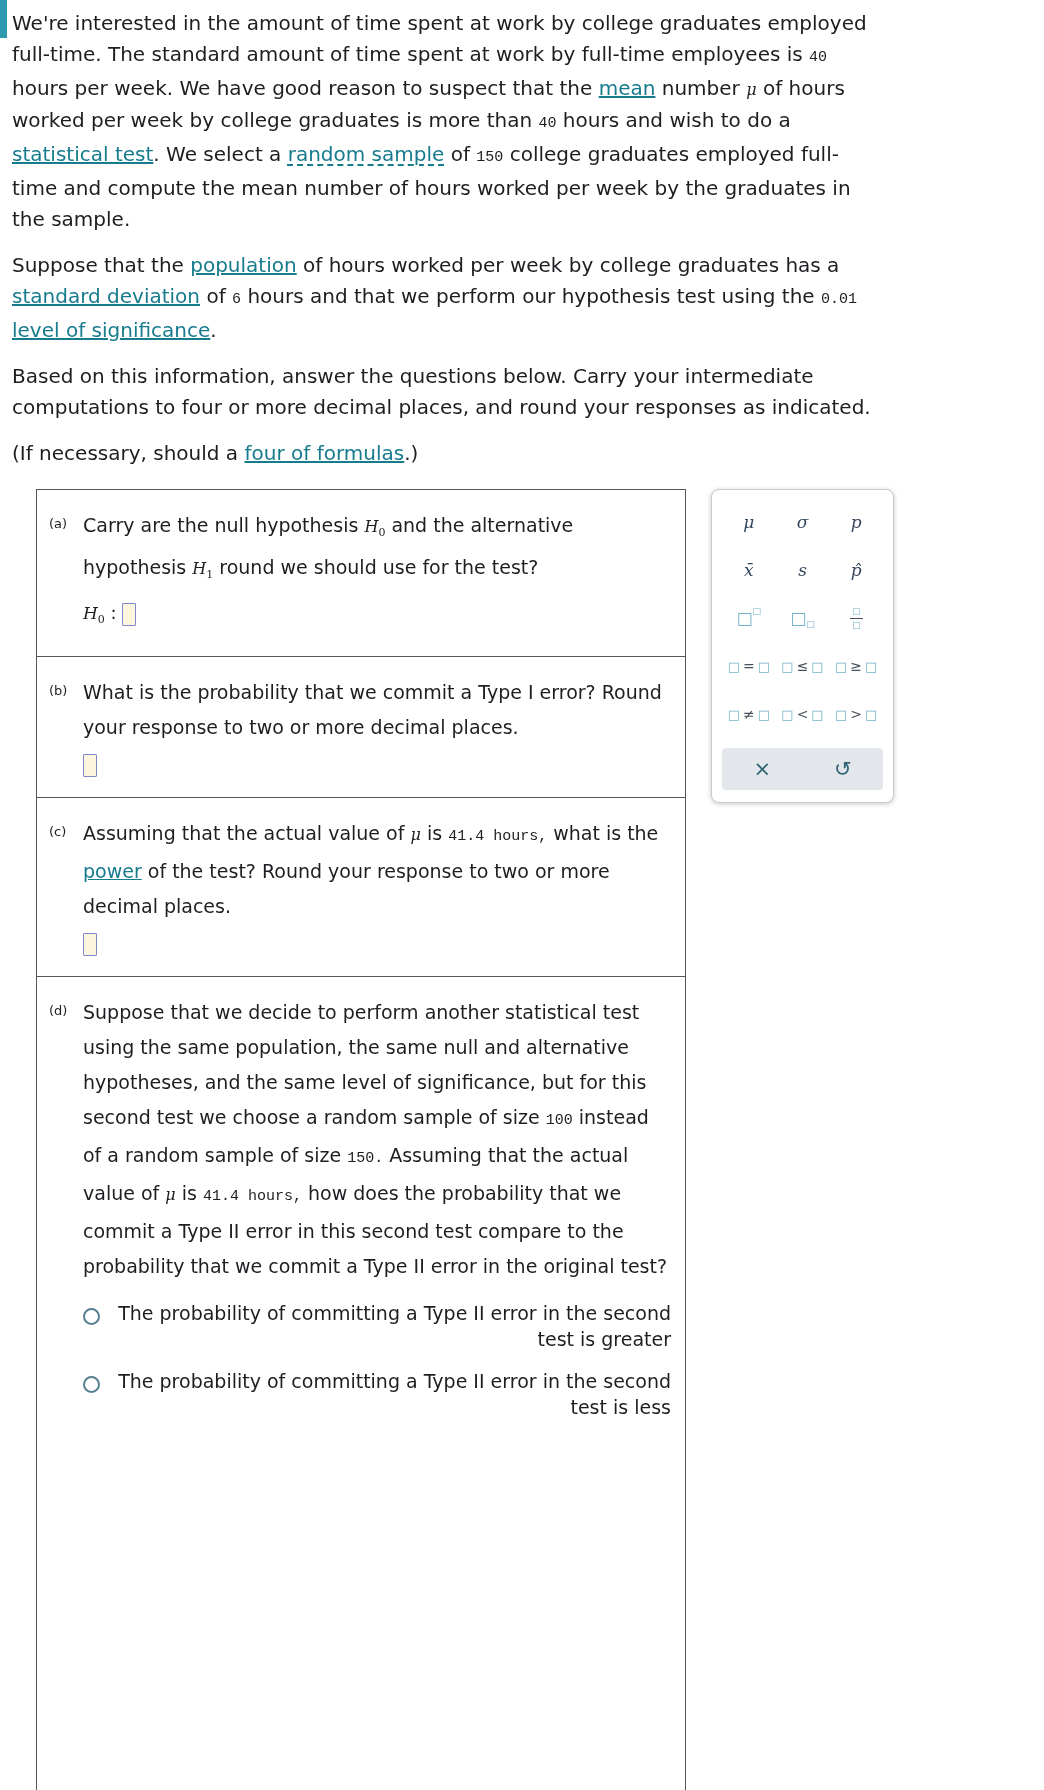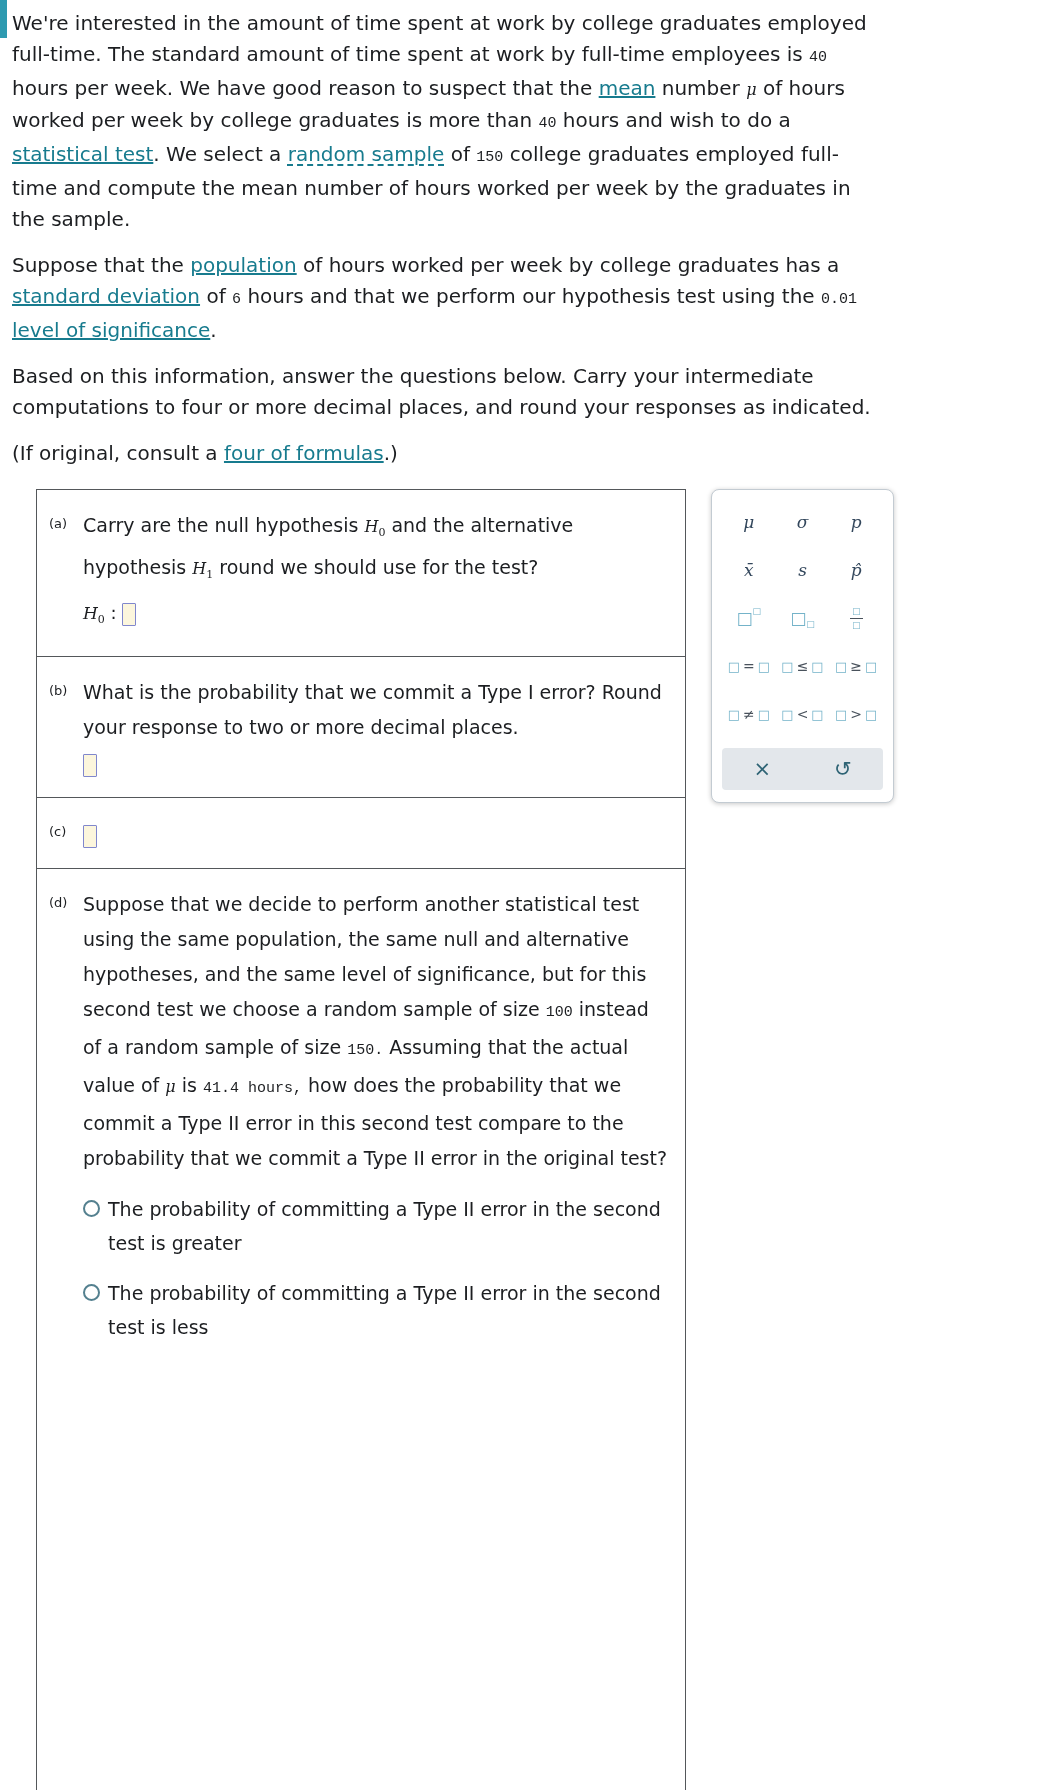--- a/index.html
+++ b/index.html
@@ -65,21 +65,21 @@
   .hyp-row { margin-top: 4px; font-size: 18px; line-height: 34px; }
   .hyp-row .mvar { font-size: 17px; }
   .ans-line { margin-top: 4px; line-height: 30px; }
 
   .radio-opt { display: flex; margin-top: 16px; cursor: pointer; }
   .radio-circle {
     width: 17px; height: 17px; border: 2px solid #54808f;
     border-radius: 50%; background: #fff;
     margin: 8px 8px 0 0; flex-shrink: 0;
   }
-  .opt-text { line-height: 34px; }
+  .opt-text { line-height: 26px; text-align: right; }
 
   
   .palette {
     width: 183px; margin-left: 25px; flex-shrink: 0;
     background: #ffffff;
     border: 1px solid #c3cbd2; border-radius: 8px;
     box-shadow: 0 1px 5px rgba(0,0,0,0.22);
     padding: 8px 10px 12px 10px;
   }
   .pal-grid { display: grid; grid-template-columns: repeat(3, 1fr); }
@@ -121,21 +121,21 @@
 <div class="edge-accent"></div>
 
 <div class="content">
 
   <p class="intro"><span>We're interested in the amount of time spent at work by college graduates employed full-time. The standard amount of time spent at work by full-time employees is </span><span class="mnum">40</span><span> hours per week. We have good reason to suspect that the </span><span class="link">mean</span><span> number </span><span class="mvar">μ</span><span> of hours worked per week by college graduates is more than </span><span class="mnum">40</span><span> hours and wish to do a </span><span class="link">statistical test</span><span>. We select a </span><span class="link dashed">random sample</span><span> of </span><span class="mnum">150</span><span> college graduates employed full-time and compute the mean number of hours worked per week by the graduates in the sample.</span></p>
 
   <p class="intro"><span>Suppose that the </span><span class="link">population</span><span> of hours worked per week by college graduates has a </span><span class="link">standard deviation</span><span> of </span><span class="mnum">6</span><span> hours and that we perform our hypothesis test using the </span><span class="mnum">0.01</span><span> </span><span class="link">level of significance</span><span>.</span></p>
 
   <p class="intro">Based on this information, answer the questions below. Carry your intermediate computations to four or more decimal places, and round your responses as indicated.</p>
 
-  <p class="intro"><span>(If original, consult a </span><span class="link">four of formulas</span><span>.)</span></p>
+  <p class="intro"><span>(If necessary, should a </span><span class="link">four of formulas</span><span>.)</span></p>
 
   <div class="qa-row">
 
     <div class="qbox">
 
       <div class="section">
         <div class="part-label">(a)</div>
         <div class="part-body">
           <div class="q-text"><span>Carry are the null hypothesis </span><span class="mvar"><span>H</span><sub>0</sub></span><span> and the alternative hypothesis </span><span class="mvar"><span>H</span><sub>1</sub></span><span> round we should use for the test?</span></div>
           <div class="hyp-row"><span class="mvar"><span>H</span><sub>0</sub></span>&nbsp;<span>:</span>&nbsp;<span class="ansbox"></span></div>
@@ -146,20 +146,21 @@
         <div class="part-label">(b)</div>
         <div class="part-body">
           <div class="q-text">What is the probability that we commit a Type I error? Round your response to two or more decimal places.</div>
           <div class="ans-line"><span class="ansbox"></span></div>
         </div>
       </div>
 
       <div class="section">
         <div class="part-label">(c)</div>
         <div class="part-body">
+          <div class="q-text"><span>Assuming that the actual value of </span><span class="mvar">μ</span><span> is </span><span class="mnum">41.4 hours,</span><span> what is the </span><span class="link">power</span><span> of the test? Round your response to two or more decimal places.</span></div>
           <div class="ans-line"><span class="ansbox"></span></div>
         </div>
       </div>
 
       <div class="section">
         <div class="part-label">(d)</div>
         <div class="part-body">
           <div class="q-text"><span>Suppose that we decide to perform another statistical test using the same population, the same null and alternative hypotheses, and the same level of significance, but for this second test we choose a random sample of size </span><span class="mnum">100</span><span> instead of a random sample of size </span><span class="mnum">150.</span><span> Assuming that the actual value of </span><span class="mvar">μ</span><span> is </span><span class="mnum">41.4 hours,</span><span> how does the probability that we commit a Type II error in this second test compare to the probability that we commit a Type II error in the original test?</span></div>
 
           <div class="radio-opt">

